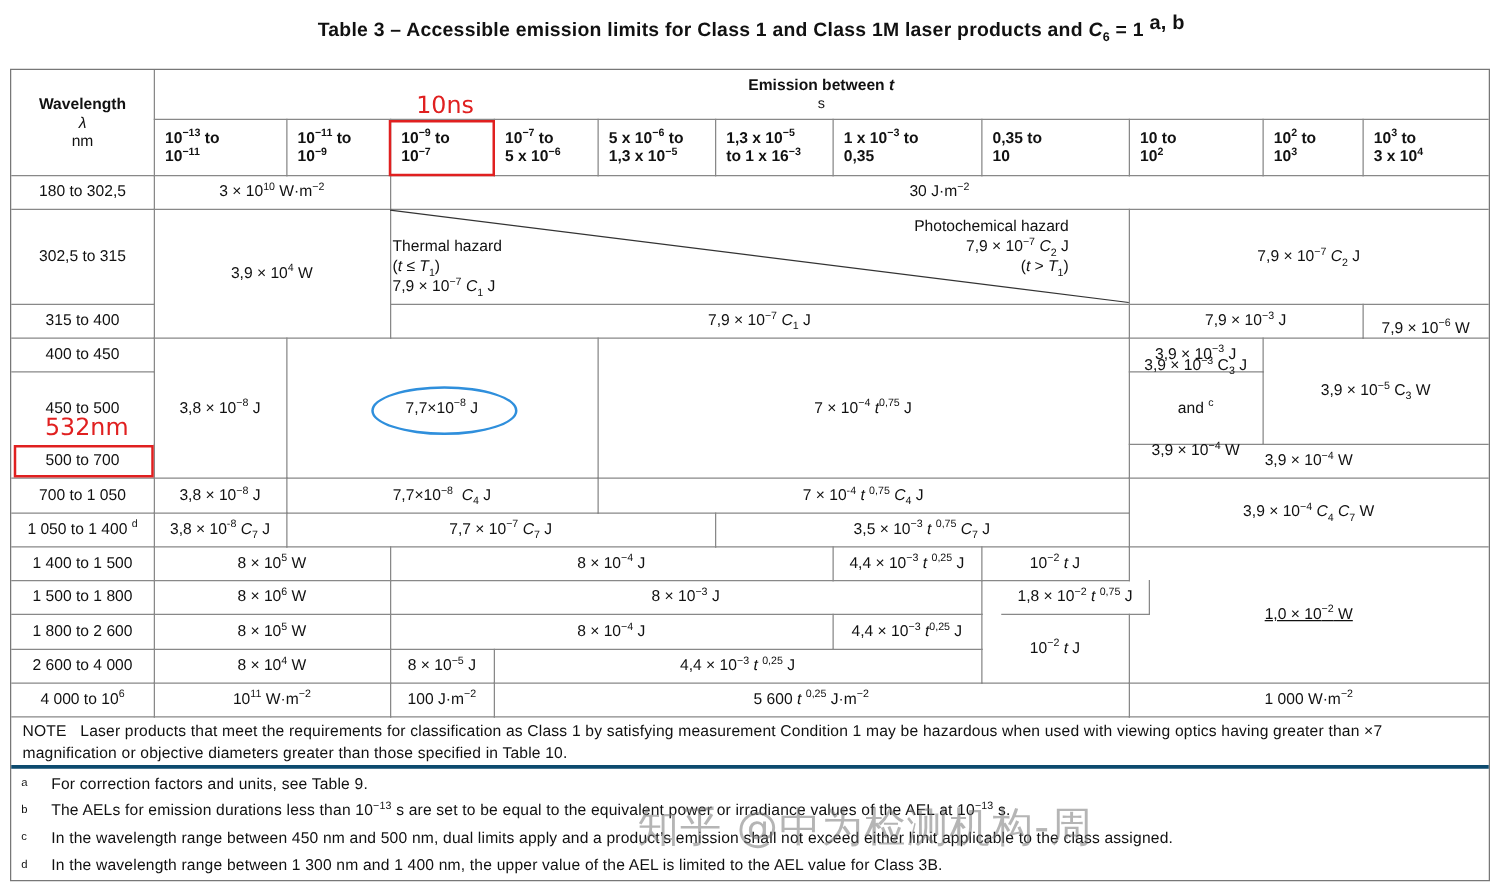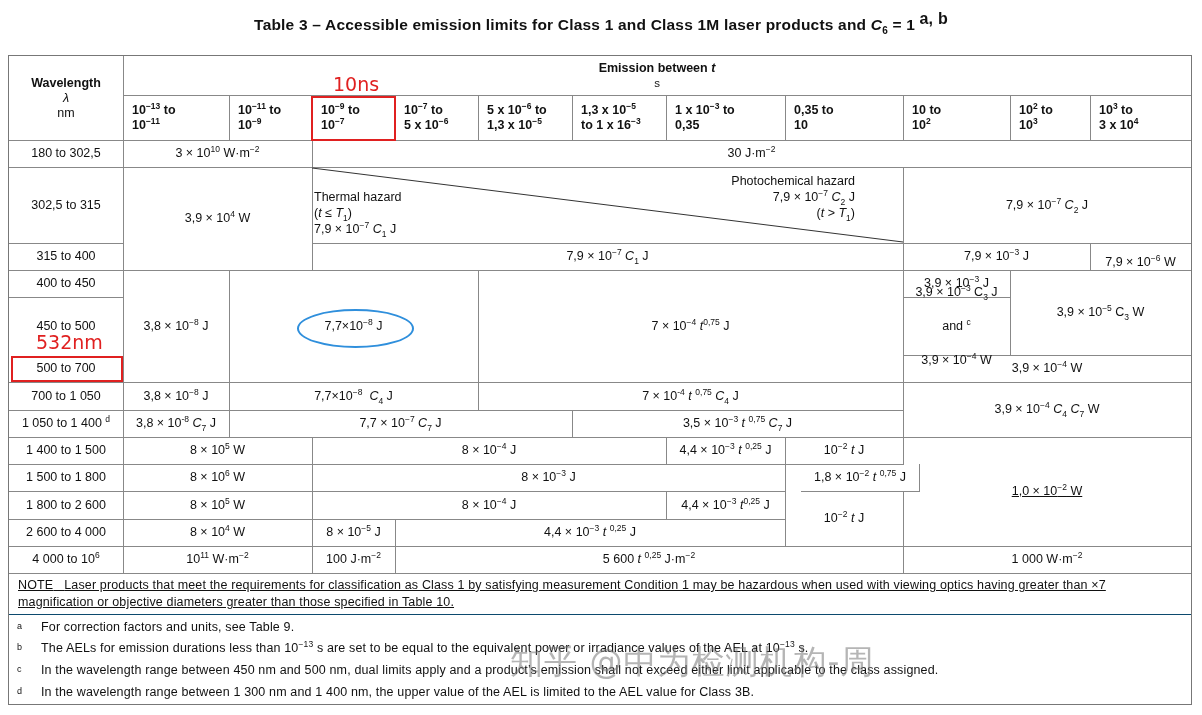--- a/index.html
+++ b/index.html
@@ -20,21 +20,21 @@
   sup { font-size:8.5px; vertical-align:super; line-height:0; }
   sub { font-size:8.5px; vertical-align:sub; line-height:0; }
   .wl-head { font-weight:bold; flex-direction:column; font-size:12.5px; }
   .wl-head .sym { font-weight:normal; font-style:italic; }
   .wl-head .unit { font-weight:normal; }
   .ed-head { font-weight:bold; flex-direction:column; }
   .ed-head .unit { font-weight:normal; font-size:11.5px; }
   .red-box { position:absolute; border:2.5px solid #e02020; box-sizing:border-box; pointer-events:none; }
   .red-label { position:absolute; color:#e02020; font-size:19px; font-family:"DejaVu Sans", sans-serif; }
   .blue-ellipse { position:absolute; border:2.5px solid #2f8fdc; border-radius:50%; box-sizing:border-box; pointer-events:none; }
-  .note { position:absolute; font-size:12.5px; line-height:17px; box-sizing:border-box; padding:4px 9px; border-bottom:1px solid #0c4a6e; letter-spacing:0.15px;text-decoration:underline; }
+  .note { position:absolute; font-size:12.5px; line-height:17px; box-sizing:border-box; padding:4px 9px; border-bottom:3px solid #0c4a6e; letter-spacing:0.15px; }
   .fn { position:absolute; font-size:12.5px; line-height:15px; letter-spacing:0.15px; }
   .fn .mk { display:inline-block; width:24px; font-size:9px; vertical-align:top; line-height:12px; }
   .watermark { position:absolute; left:510px; top:640px; font-size:33px; color:rgba(120,120,120,0.55); font-family:"DejaVu Sans", sans-serif; letter-spacing:1px; pointer-events:none; }
   .thermal { position:absolute; font-size:12.5px; line-height:16px; text-align:left; }
   .photo { position:absolute; font-size:12.5px; line-height:16px; text-align:right; }
 </style>
 </head>
 <body>
 
 <div class="title">

